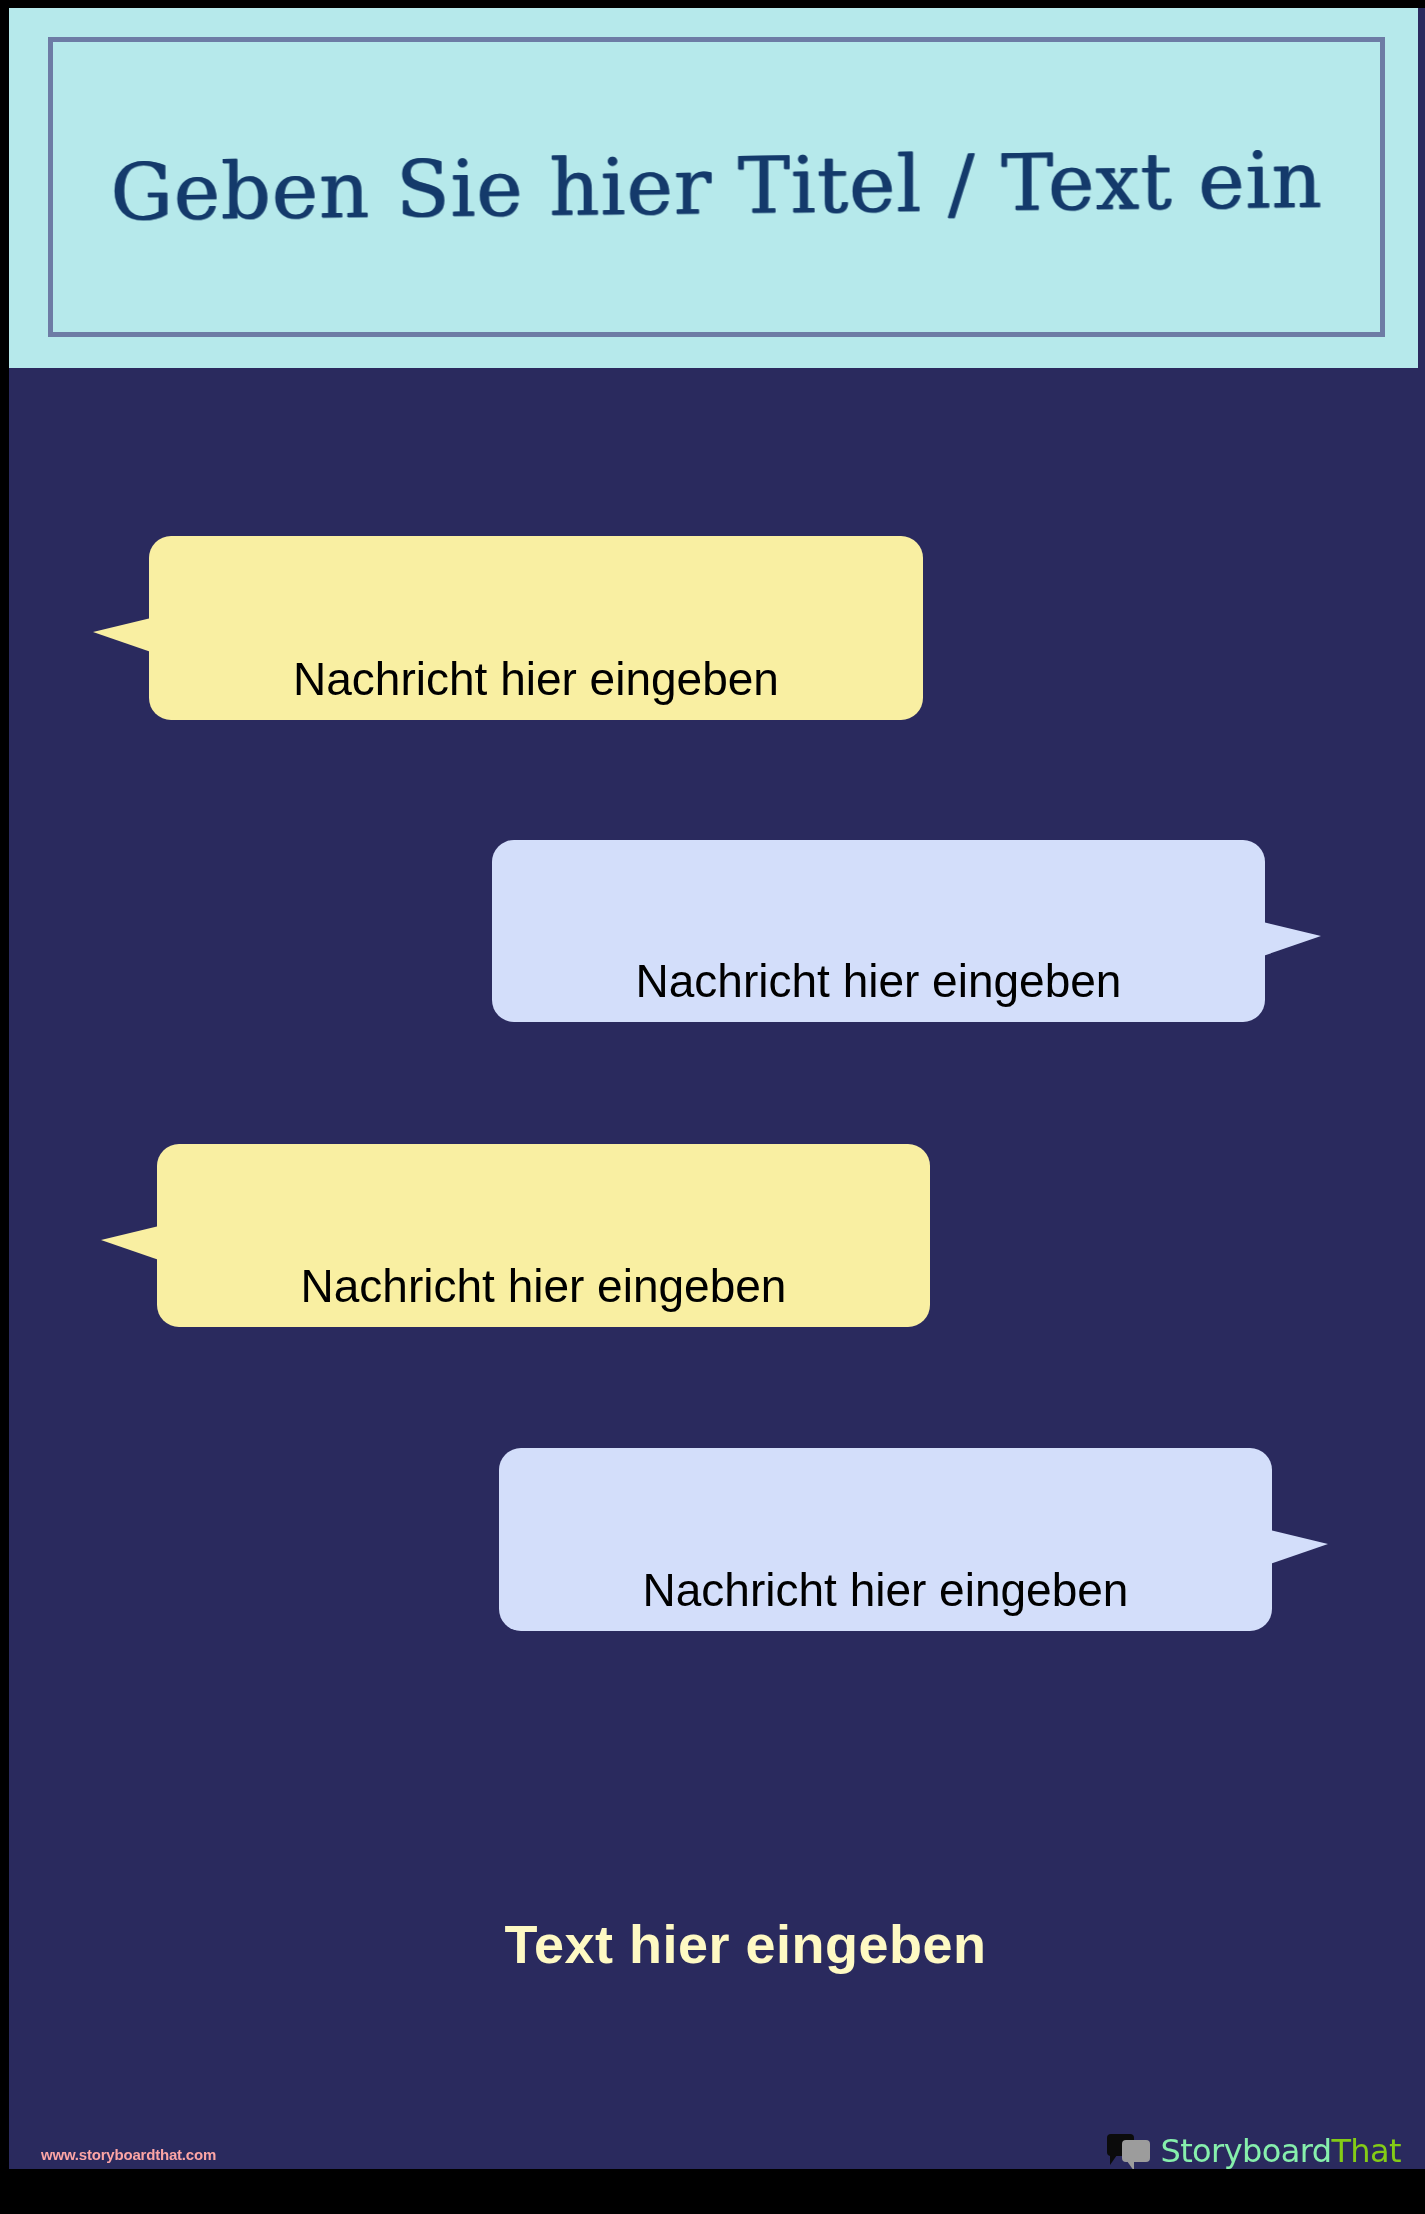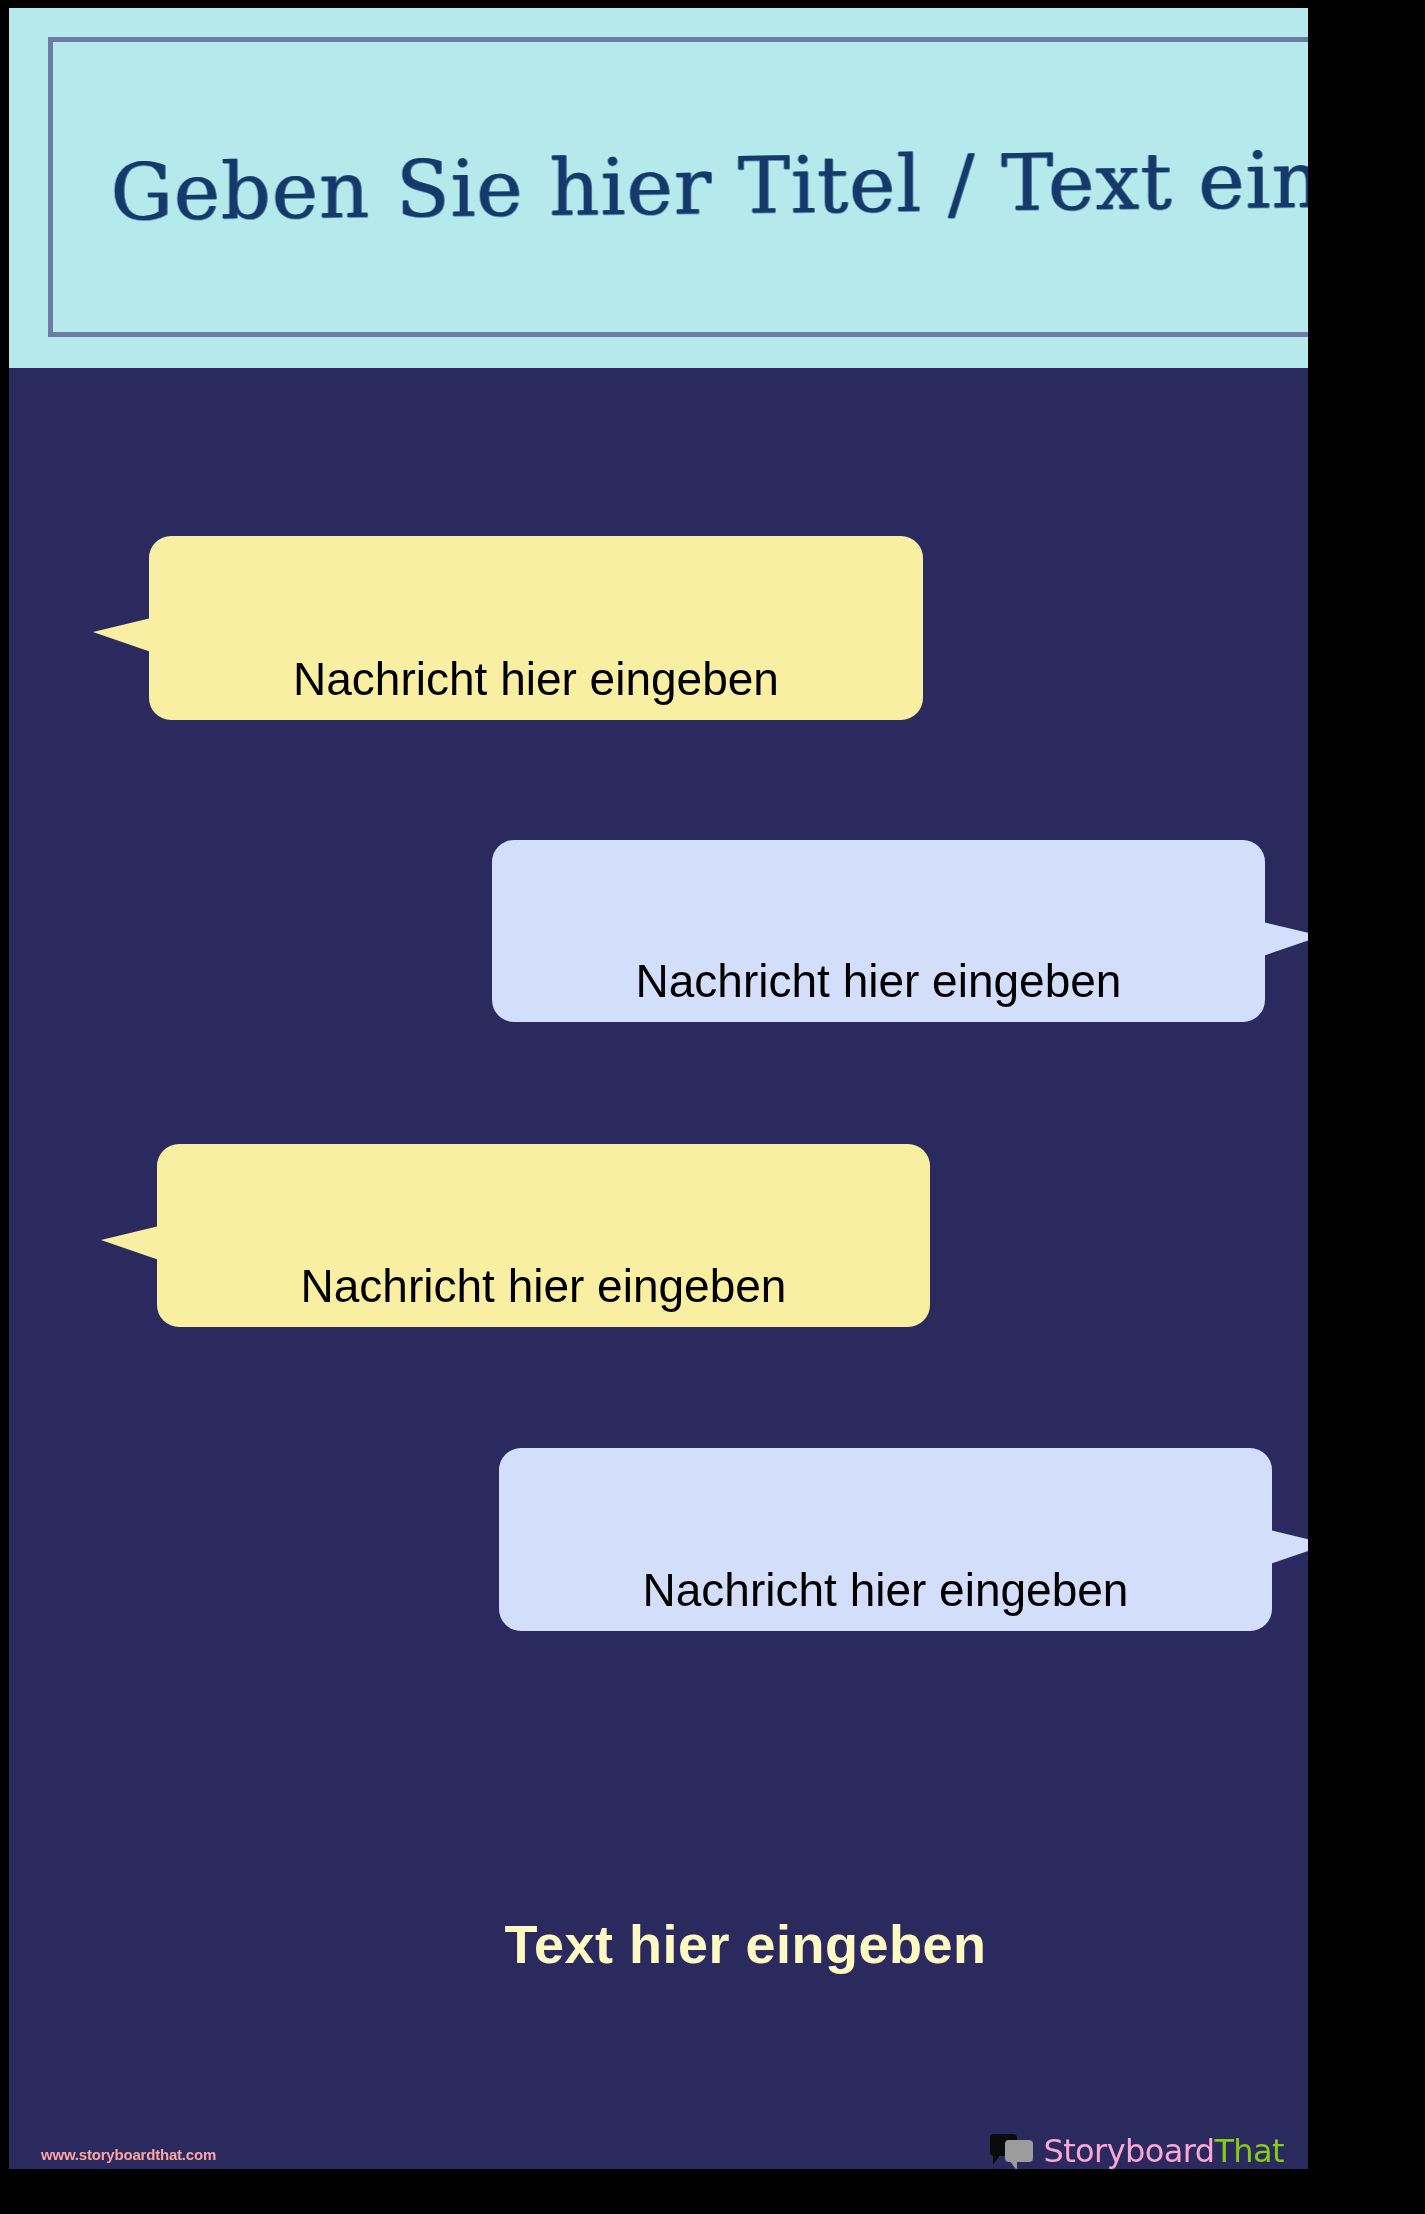--- a/index.html
+++ b/index.html
@@ -15,21 +15,21 @@
     background: #000000;
     overflow: hidden;
     font-family: "Liberation Sans", sans-serif;
   }
 
   
   .canvas {
     position: absolute;
     left: 9px;
     top: 8px;
-    width: 1299px;
+    width: 1416px;
     height: 2161px;
     background: #2A2A5E;
     box-sizing: border-box;
     overflow: hidden;
   }
 
   
   .header {
     position: absolute;
     left: 0;
@@ -241,21 +241,21 @@
     border-right: 7px solid #9C9C9C;
     border-bottom: 10px solid transparent;
   }
 
   .logo-word {
     font-family: "DejaVu Sans", sans-serif;
     font-size: 32px;
     letter-spacing: -0.6px;
     line-height: 1;
   }
-  .logo-word-storyboard { color: #f9a8d4; }
+  .logo-word-storyboard { color: #86efac; }
   .logo-word-that { color: #84cc16; }
 </style>
 </head>
 <body>
 
 <div id="poster">
 
   <div class="canvas">
 
     <div class="header">

